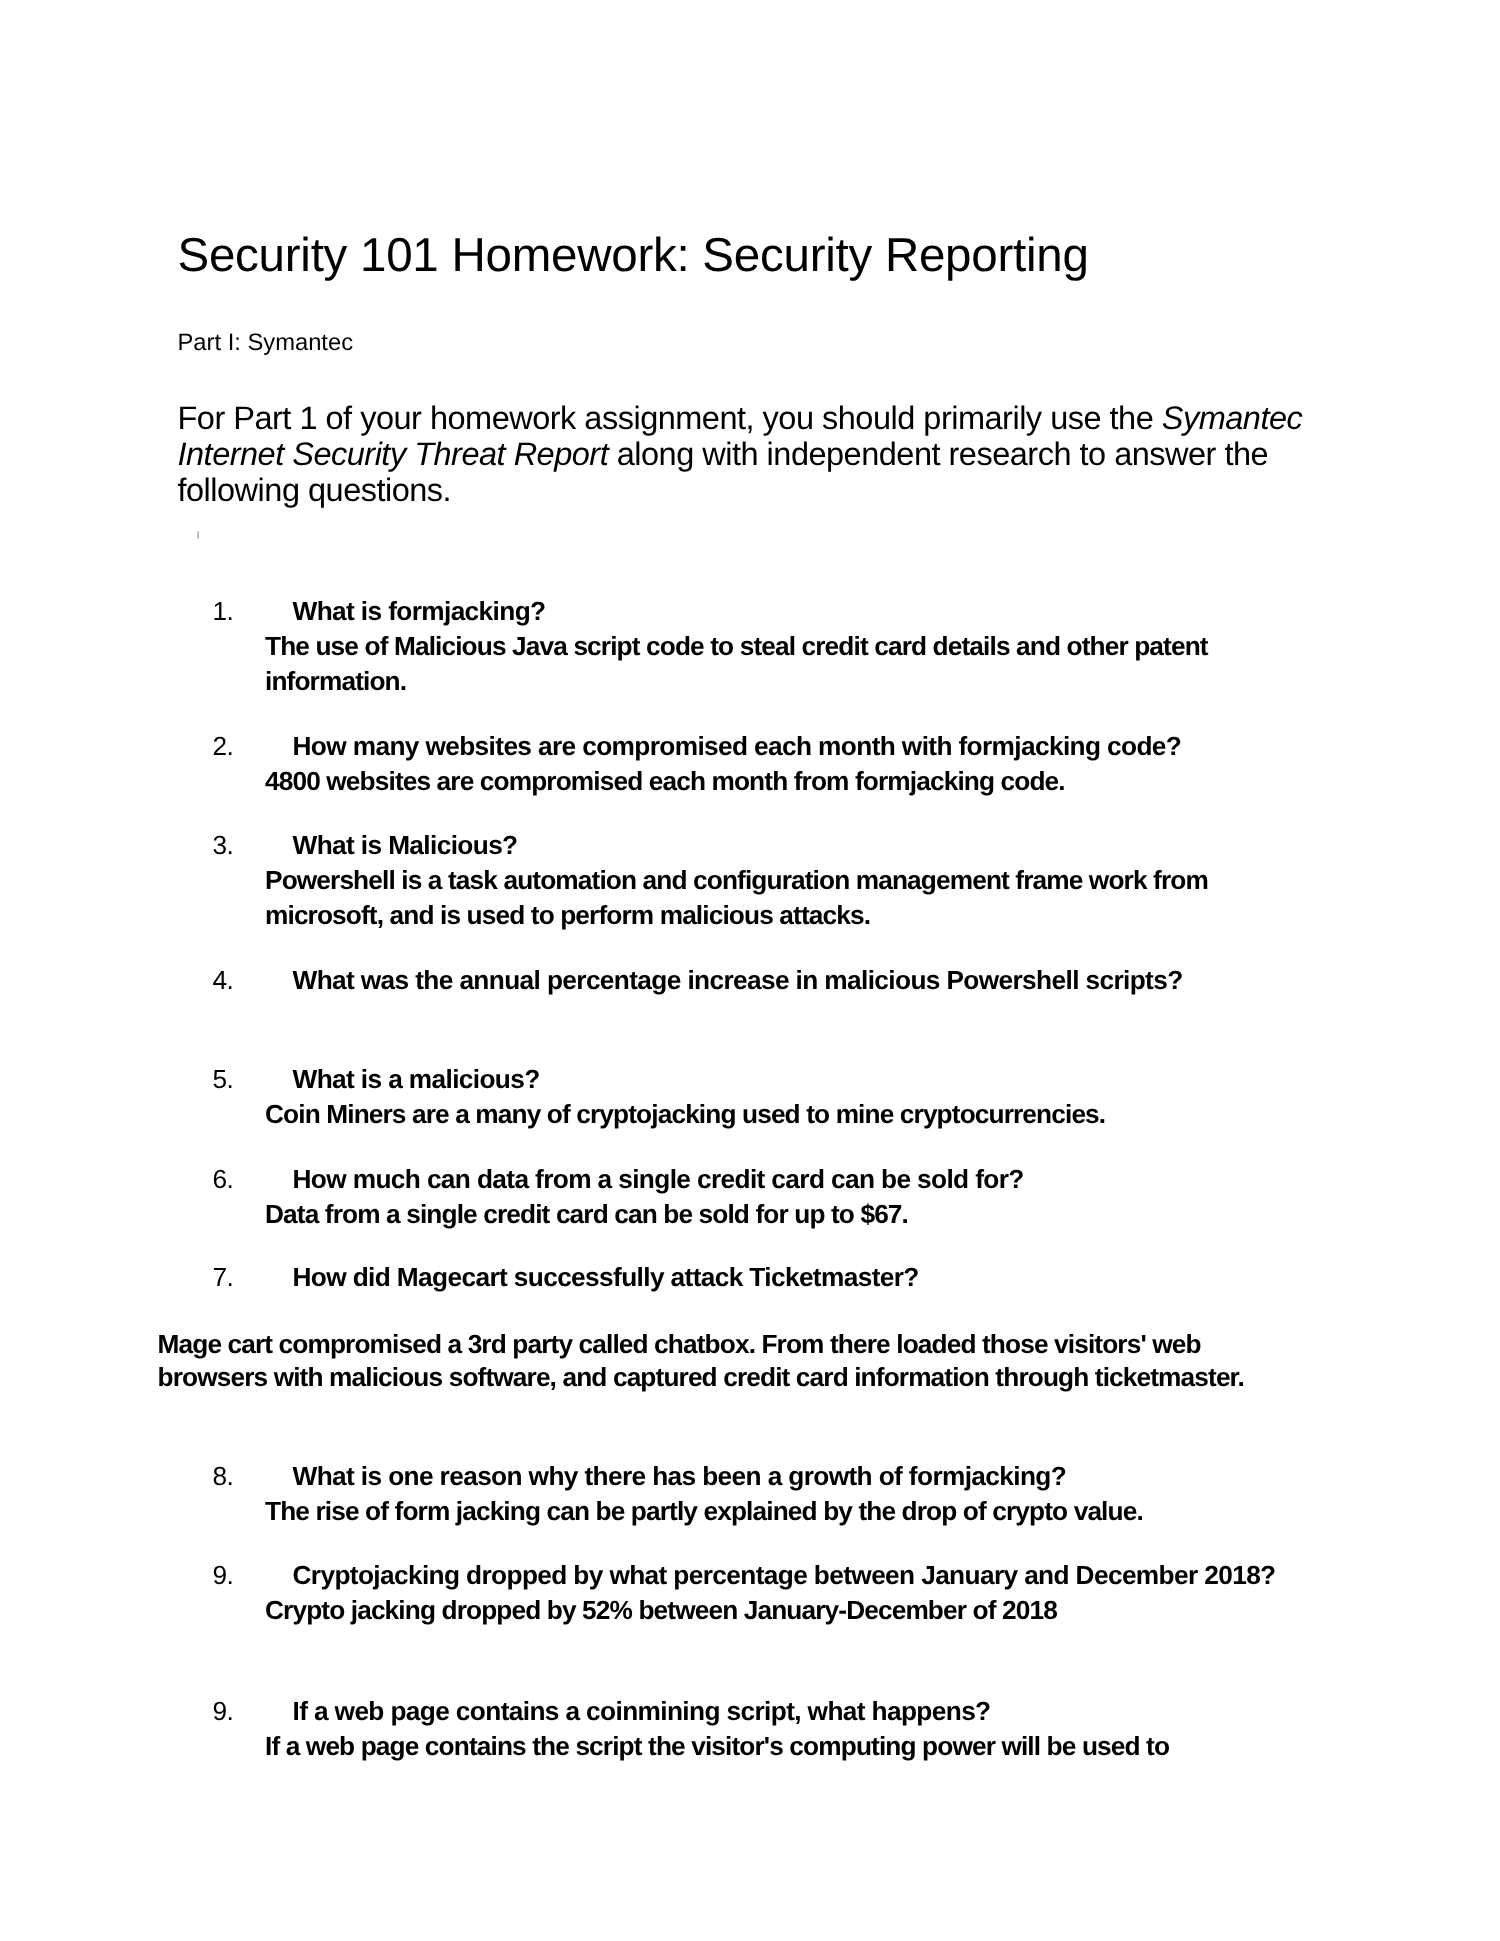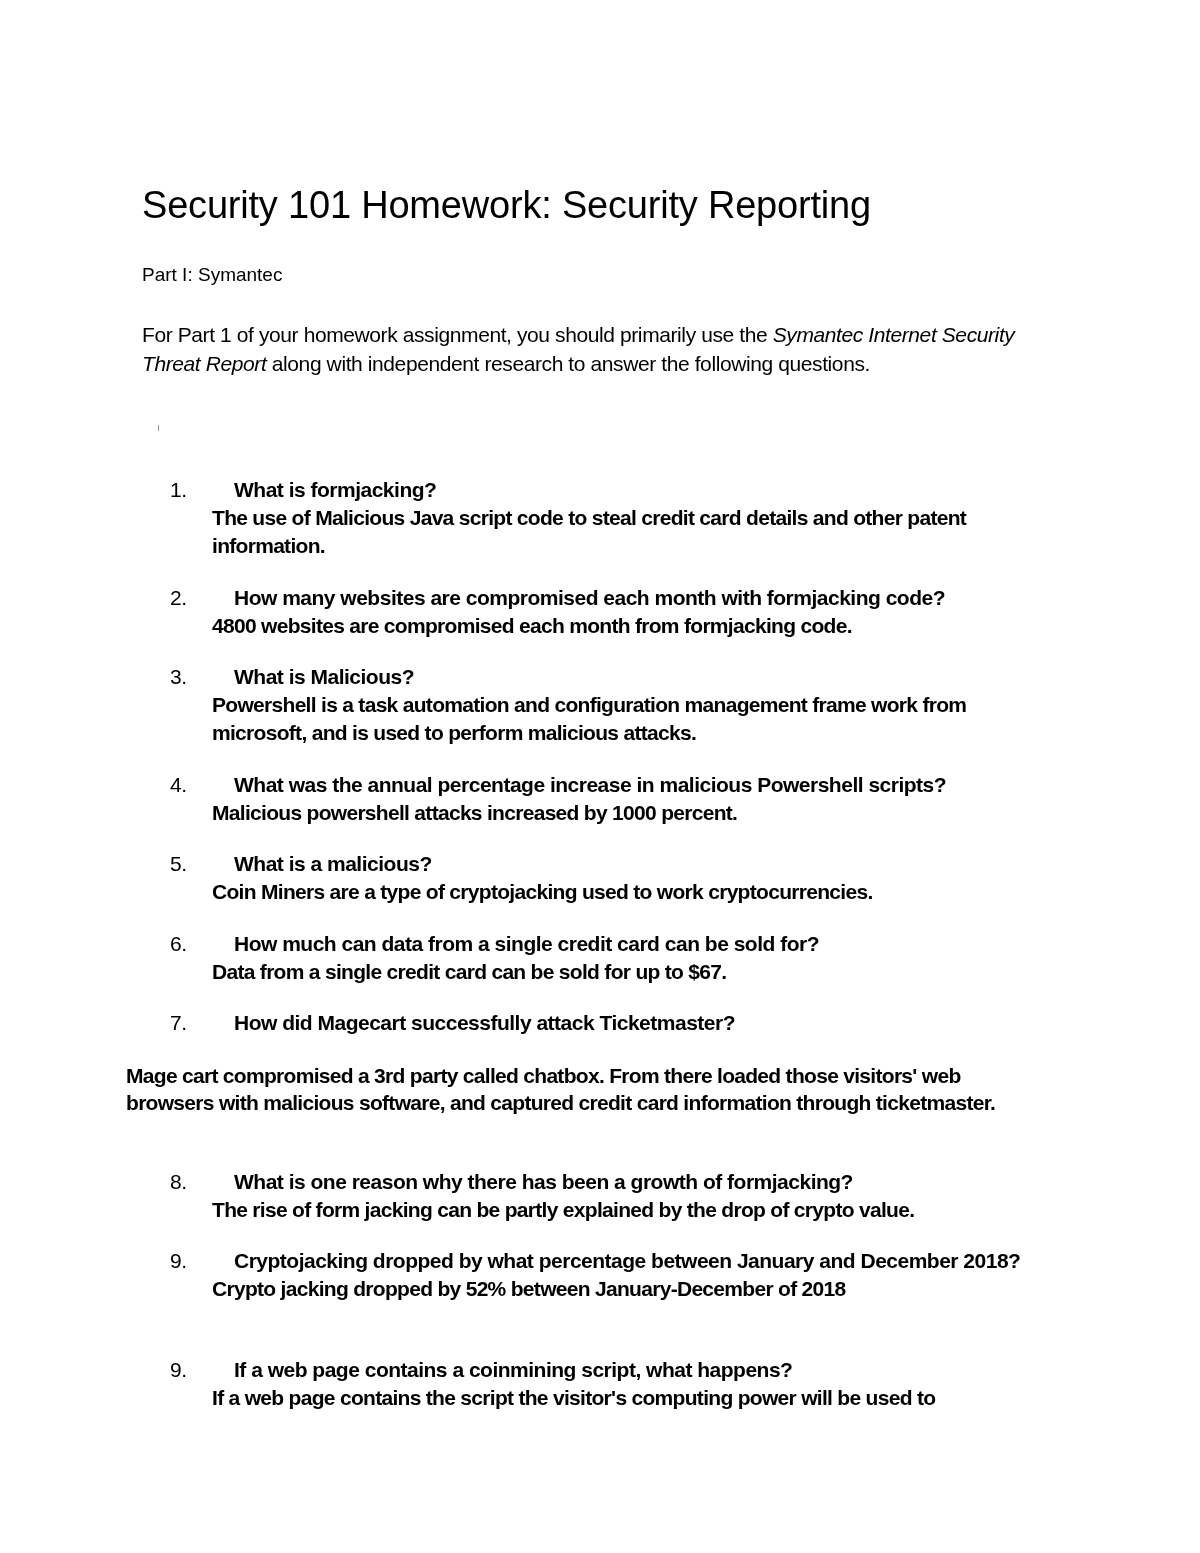--- a/index.html
+++ b/index.html
@@ -1,21 +1,21 @@
 <!DOCTYPE html>
 <html><head>
   <meta charset="utf-8">
   <style>
     html, body { margin: 0; padding: 0; background: #ffffff; }
     body { width: 1200px; height: 1553px; position: relative; overflow: hidden;
       font-family: "Liberation Sans", "DejaVu Sans", sans-serif; color: #000; }
     .page { position: absolute; left: 0; top: 0; width: 1200px; height: 1498px; }
     .title { position: absolute; left: 142px; top: 184px; font-size: 38px; font-weight: normal; letter-spacing: -0.2px; margin: 0; white-space: nowrap; }
     .subtitle { position: absolute; left: 142px; top: 264px; font-size: 19px; font-weight: normal; margin: 0; white-space: nowrap; }
-    .intro { position: absolute; left: 142px; top: 320px; width: 920px; font-size: 21px; line-height: 29px; letter-spacing: -0.4px; margin: 0; }
+    .intro { position: absolute; left: 142px; top: 320px; width: 920px; font-size: 26px; line-height: 29px; letter-spacing: -0.4px; margin: 0; }
     .intro em { font-style: italic; }
     .cursor-mark { position: absolute; left: 158px; top: 425px; width: 1px; height: 6px; background: #999; }
     .qa { position: absolute; left: 170px; width: 880px; font-size: 21px; line-height: 28px; letter-spacing: -0.5px; }
     .qa .num { position: absolute; left: 0; top: 0; width: 40px; }
     .qa .q { margin-left: 64px; font-weight: bold; }
     .qa .a { margin-left: 42px; font-weight: bold; letter-spacing: -0.7px; }
     .standalone-answer { position: absolute; left: 126px; top: 1062px; width: 920px; font-size: 21px; line-height: 27px; font-weight: bold; letter-spacing: -0.7px; }
   </style>
 </head>
 <body>
@@ -42,27 +42,26 @@
 
   <div class="qa" style="top:663px">
     <span class="num">3.</span>
     <div class="q">What is Malicious?</div>
     <div class="a">Powershell is a task automation and configuration management frame work from microsoft, and is used to perform malicious attacks.</div>
   </div>
 
   <div class="qa" style="top:771px">
     <span class="num">4.</span>
     <div class="q">What was the annual percentage increase in malicious Powershell scripts?</div>
-    <div class="a">Malicious powershell attacks increased by 1000 percent.</div>
   </div>
 
   <div class="qa" style="top:850px">
     <span class="num">5.</span>
     <div class="q">What is a malicious?</div>
-    <div class="a">Coin Miners are a type of cryptojacking used to work cryptocurrencies.</div>
+    <div class="a">Coin Miners are a many of cryptojacking used to mine cryptocurrencies.</div>
   </div>
 
   <div class="qa" style="top:930px">
     <span class="num">6.</span>
     <div class="q">How much can data from a single credit card can be sold for?</div>
     <div class="a">Data from a single credit card can be sold for up to $67.</div>
   </div>
 
   <div class="qa" style="top:1009px">
     <span class="num">7.</span>

